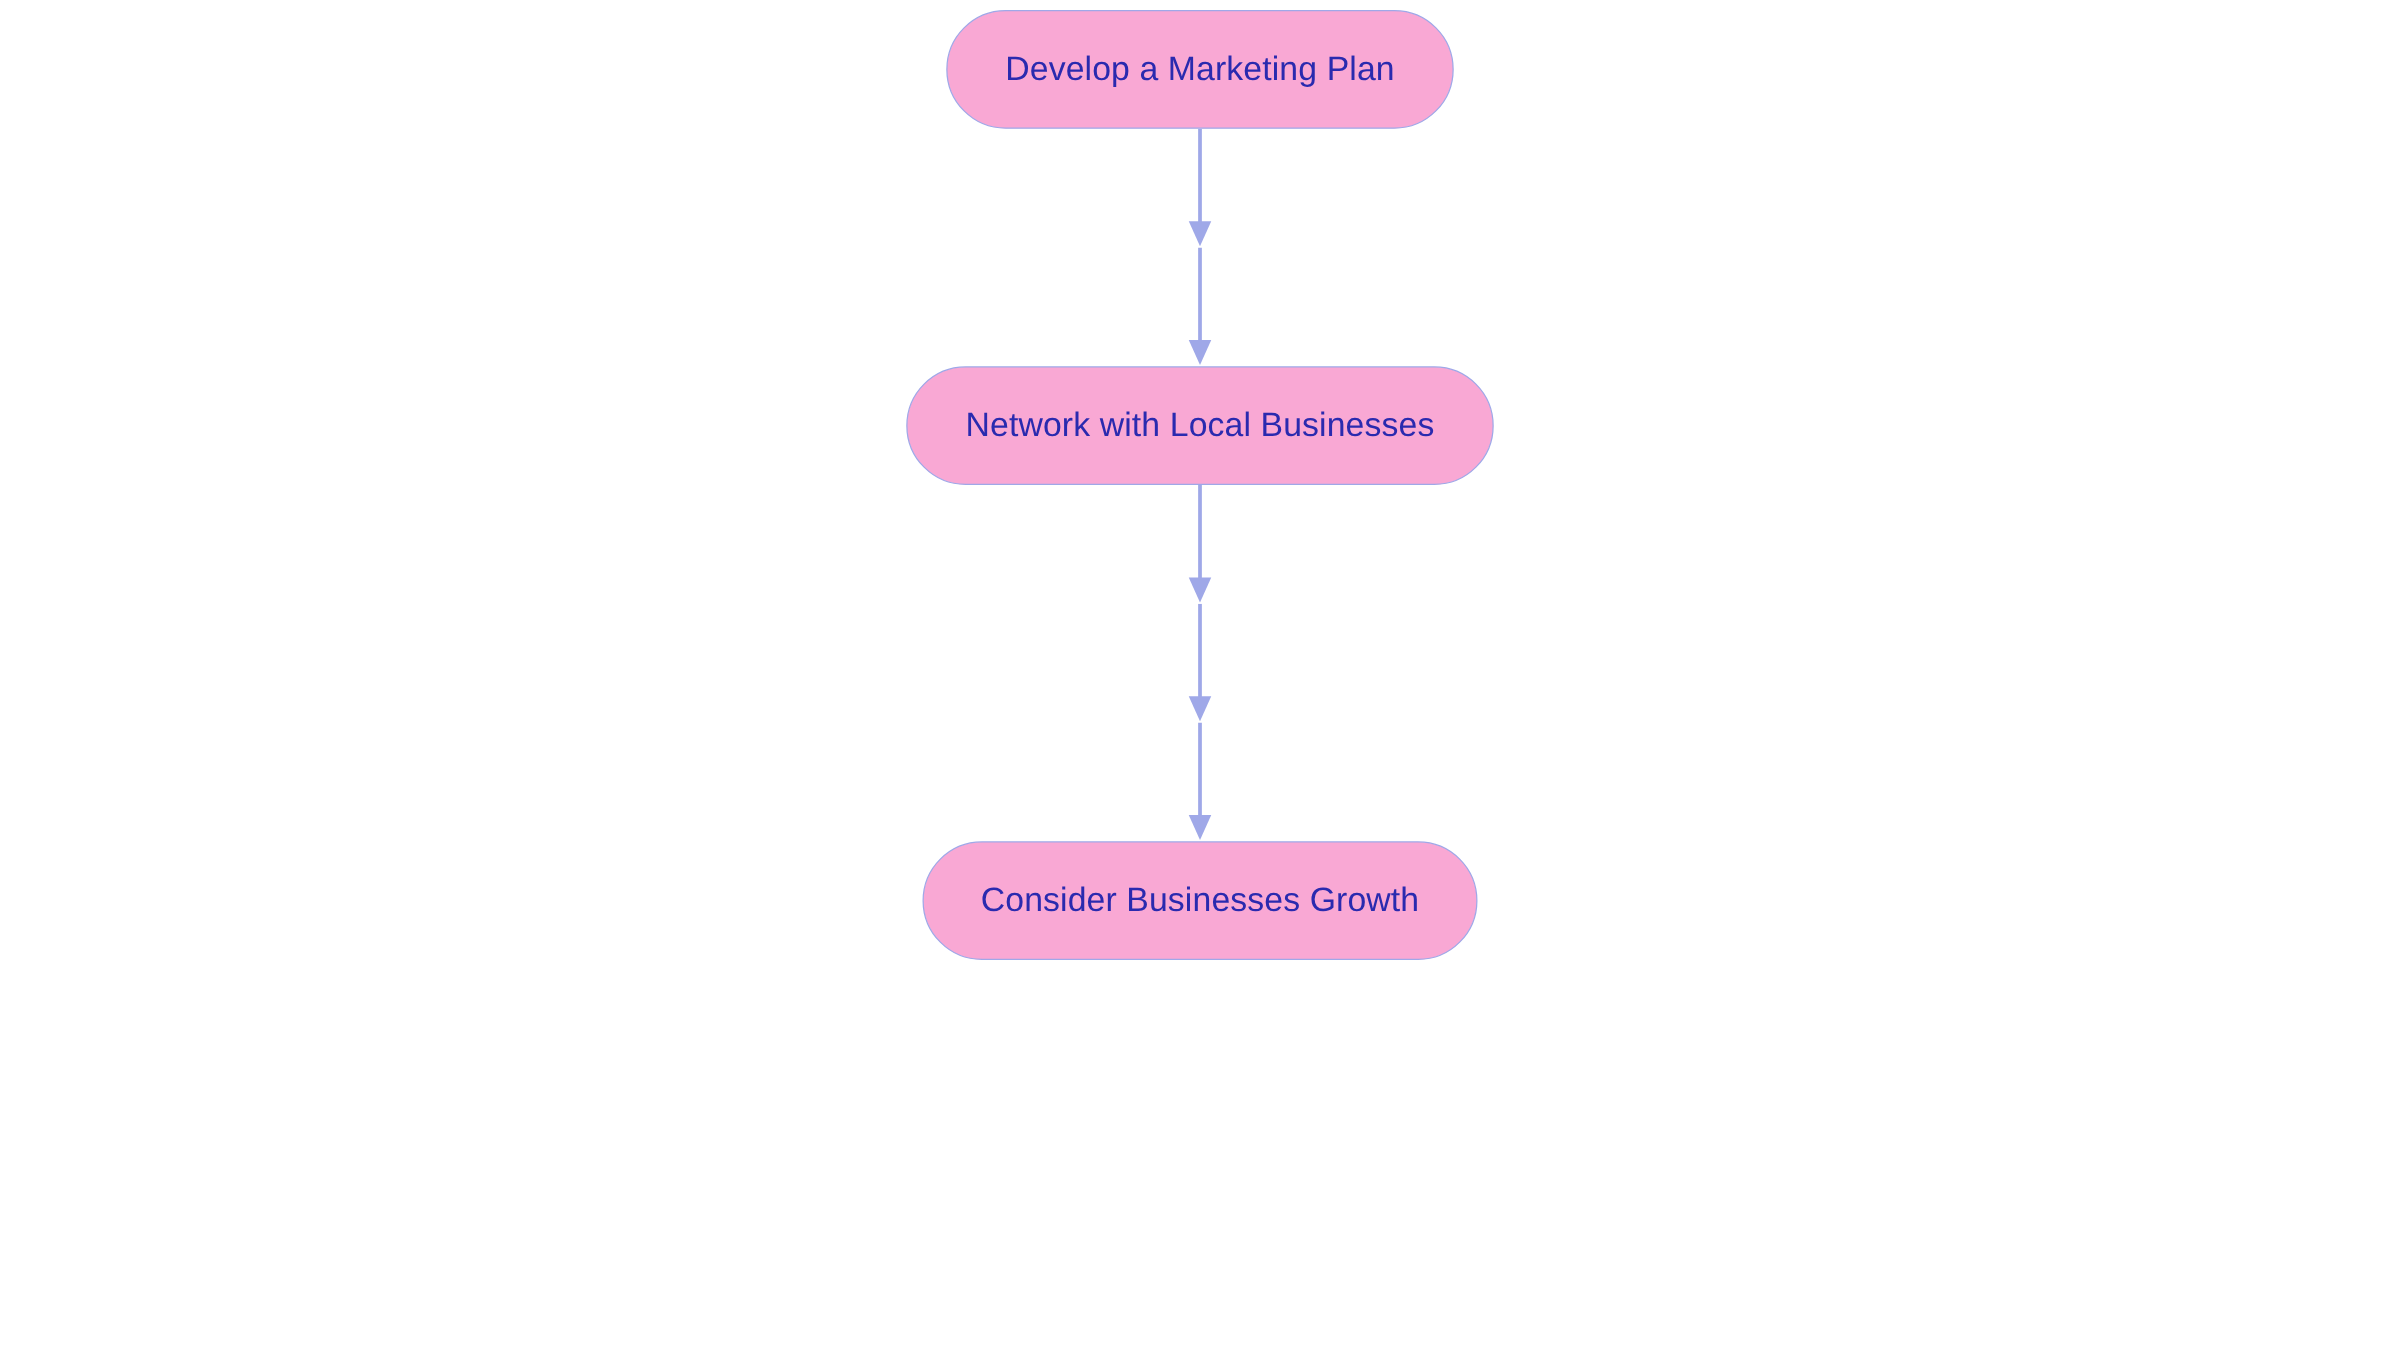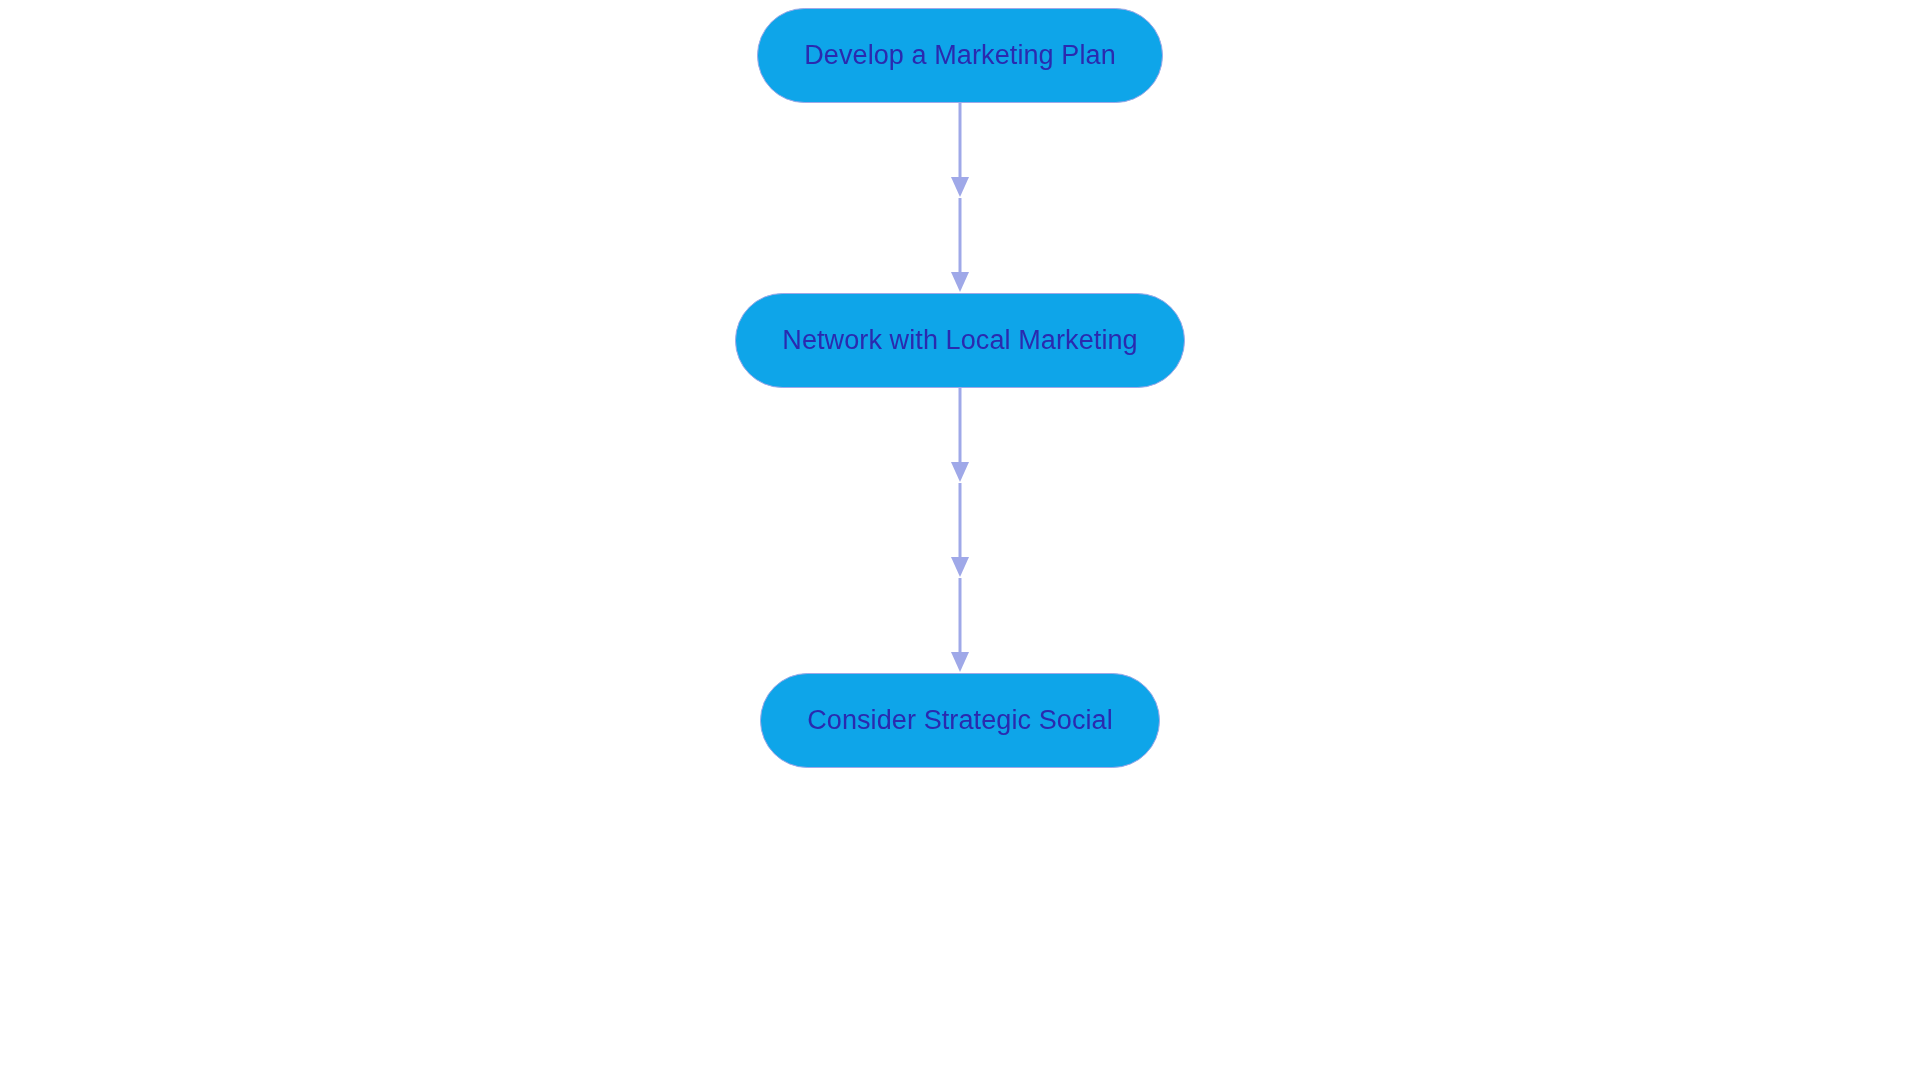--- a/index.html
+++ b/index.html
@@ -39,21 +39,21 @@
 
   
   .flow-node {
     box-sizing: border-box;
     height: 95px;
     min-width: 180px;
     padding: 0 46px;
     display: flex;
     align-items: center;
     justify-content: center;
-    background: #0ea5e9;
+    background: #f9a8d4;
     border: 1.6px solid #9fa8e8;
     border-radius: 48px;
     flex: 0 0 auto;
   }
 
   .flow-node-label {
     font-size: 27px;
     line-height: 1;
     font-weight: 400;
     color: #2a2aaf;
@@ -91,38 +91,38 @@
       <polygon class="connector-head" points="2,74 20,74 11,94"></polygon>
     </svg>
 
 
     <svg class="flow-connector" viewBox="0 0 22 95">
       <line class="connector-shaft" x1="11" y1="0" x2="11" y2="76"></line>
       <polygon class="connector-head" points="2,74 20,74 11,94"></polygon>
     </svg>
 
     <div class="flow-node">
-      <span class="flow-node-label">Network with Local Marketing</span>
+      <span class="flow-node-label">Network with Local Businesses</span>
     </div>
 
     <svg class="flow-connector" viewBox="0 0 22 95">
       <line class="connector-shaft" x1="11" y1="0" x2="11" y2="76"></line>
       <polygon class="connector-head" points="2,74 20,74 11,94"></polygon>
     </svg>
 
 
     <svg class="flow-connector" viewBox="0 0 22 95">
       <line class="connector-shaft" x1="11" y1="0" x2="11" y2="76"></line>
       <polygon class="connector-head" points="2,74 20,74 11,94"></polygon>
     </svg>
 
 
     <svg class="flow-connector" viewBox="0 0 22 95">
       <line class="connector-shaft" x1="11" y1="0" x2="11" y2="76"></line>
       <polygon class="connector-head" points="2,74 20,74 11,94"></polygon>
     </svg>
 
     <div class="flow-node">
-      <span class="flow-node-label">Consider Strategic Social</span>
+      <span class="flow-node-label">Consider Businesses Growth</span>
     </div>
 
   </div>
 </div>
 
 </body></html>

